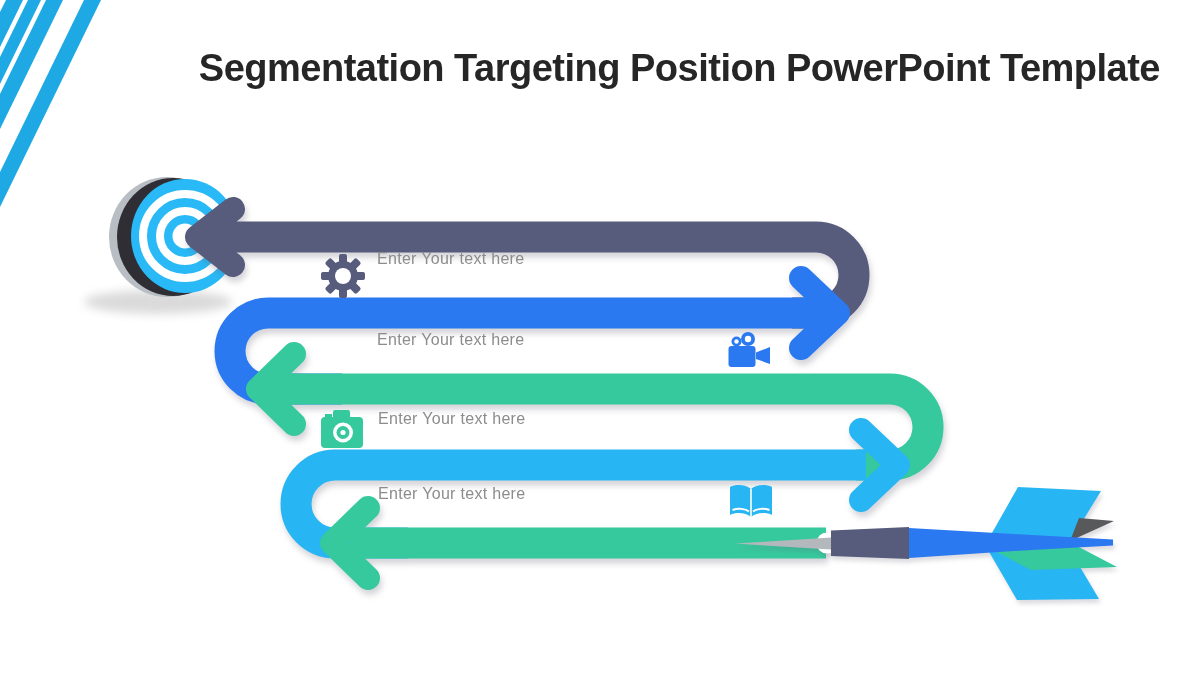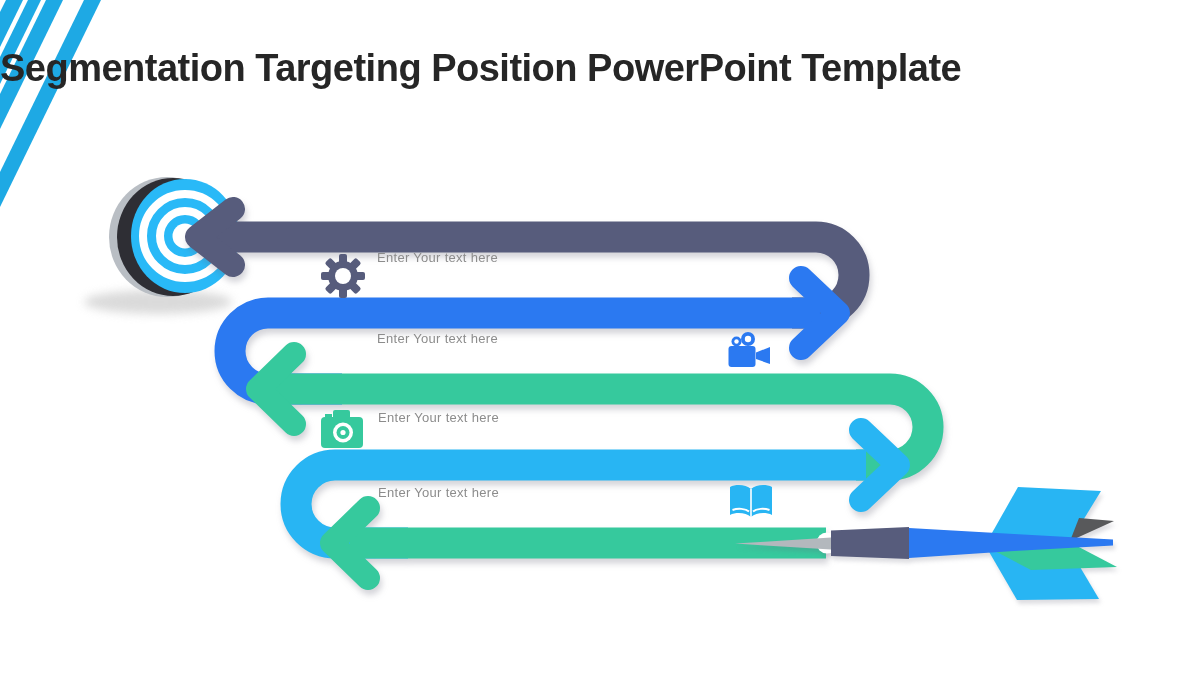--- a/index.html
+++ b/index.html
@@ -6,25 +6,25 @@
   body{
     width:1200px;height:675px;background:#ffffff;overflow:hidden;position:relative;
     font-family:"Liberation Sans",sans-serif;
   }
   .slide{position:absolute;inset:0;}
   svg.art{position:absolute;left:0;top:0;}
   .arrows{filter:drop-shadow(2px 5px 3px rgba(100,100,120,.28));}
   .dart{filter:drop-shadow(2px 4px 2px rgba(100,100,120,.22));}
   .soft-blur{filter:blur(5px);}
   .title{
-    position:absolute;top:47px;left:0;width:1160px;text-align:left;
+    position:absolute;top:47px;left:0;width:1160px;text-align:right;
     font-size:38px;font-weight:bold;color:#262626;letter-spacing:-0.5px;white-space:nowrap;
   }
   .ph-label{
-    position:absolute;font-size:13px;color:#8c8c8c;letter-spacing:.3px;white-space:nowrap;
+    position:absolute;font-size:16px;color:#8c8c8c;letter-spacing:.3px;white-space:nowrap;
     cursor:text;
   }
   .ph-1{left:377px;top:250px;}
   .ph-2{left:377px;top:331px;}
   .ph-3{left:378px;top:410px;}
   .ph-4{left:378px;top:485px;}
   .icon{position:absolute;}
   .icon-gear{left:320px;top:253px;}
   .icon-video{left:727px;top:331px;}
   .icon-camera{left:320px;top:408px;}

